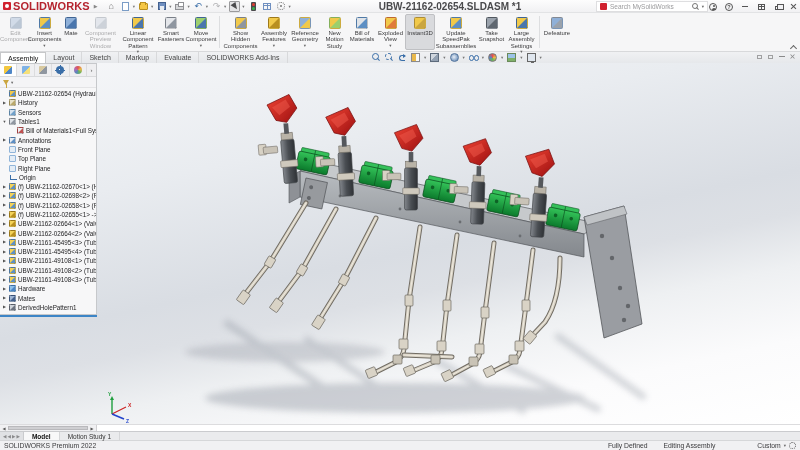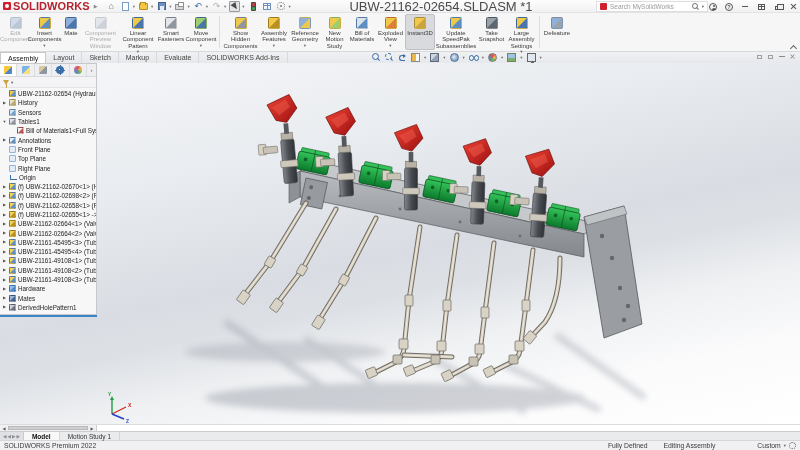--- a/index.html
+++ b/index.html
@@ -11,21 +11,21 @@
   .titlebar{height:13px;background:linear-gradient(#fdfdfd,#f1f1f3);border-bottom:1px solid #e2e3e5;
     display:flex;align-items:center;padding:0 3px;position:relative;z-index:30;}
   .logo{display:flex;align-items:center;gap:2px;}
   .logo-mark{width:8px;height:8px;background:#d0202e;border-radius:1px;position:relative;}
   .logo-mark::after{content:"";position:absolute;left:2px;top:2px;width:4px;height:4px;border-radius:50%;background:#fff;}
   .logo-text{font-size:11px;font-weight:bold;color:#b5232e;letter-spacing:.1px;}
   .logo-caret{font-size:5px;color:#888;margin-left:2px;}
   .qa{display:flex;align-items:center;gap:3px;margin-left:8px;}
   .qa-item{width:11px;height:11px;display:flex;align-items:center;justify-content:center;position:relative;}
   .qadd{font-size:4.5px;color:#777;margin-left:-1px;}
-  .doc-title{position:absolute;left:441px;transform:translateX(-50%);font-size:13px;color:#4a4a4c;white-space:nowrap;}
+  .doc-title{position:absolute;left:450px;transform:translateX(-50%);font-size:10px;color:#4a4a4c;white-space:nowrap;font-weight:bold;}
   .searchbox{position:absolute;right:92px;top:1px;width:112px;height:11px;background:#fff;border:1px solid #dedee0;
     display:flex;align-items:center;gap:3px;padding:0 3px;}
   .sw-red{width:7px;height:7px;background:#d0202e;border-radius:1px;flex:0 0 auto;}
   .search-text{font-size:6.5px;color:#9a9a9c;flex:1;white-space:nowrap;overflow:hidden;}
   .mag{width:7px;height:7px;position:relative;flex:0 0 auto;}
   .mag::before{content:"";position:absolute;left:0;top:0;width:4px;height:4px;border:1px solid #777;border-radius:50%;}
   .mag::after{content:"";position:absolute;left:4.5px;top:5px;width:3px;height:1px;background:#777;transform:rotate(45deg);}
   .win-controls{position:absolute;right:2px;top:0;height:13px;display:flex;align-items:center;gap:6px;}
   .wc{display:flex;align-items:center;justify-content:center;width:10px;height:11px;}
   .icperson{width:8px;height:8px;border:1px solid #555;border-radius:50%;position:relative;}

